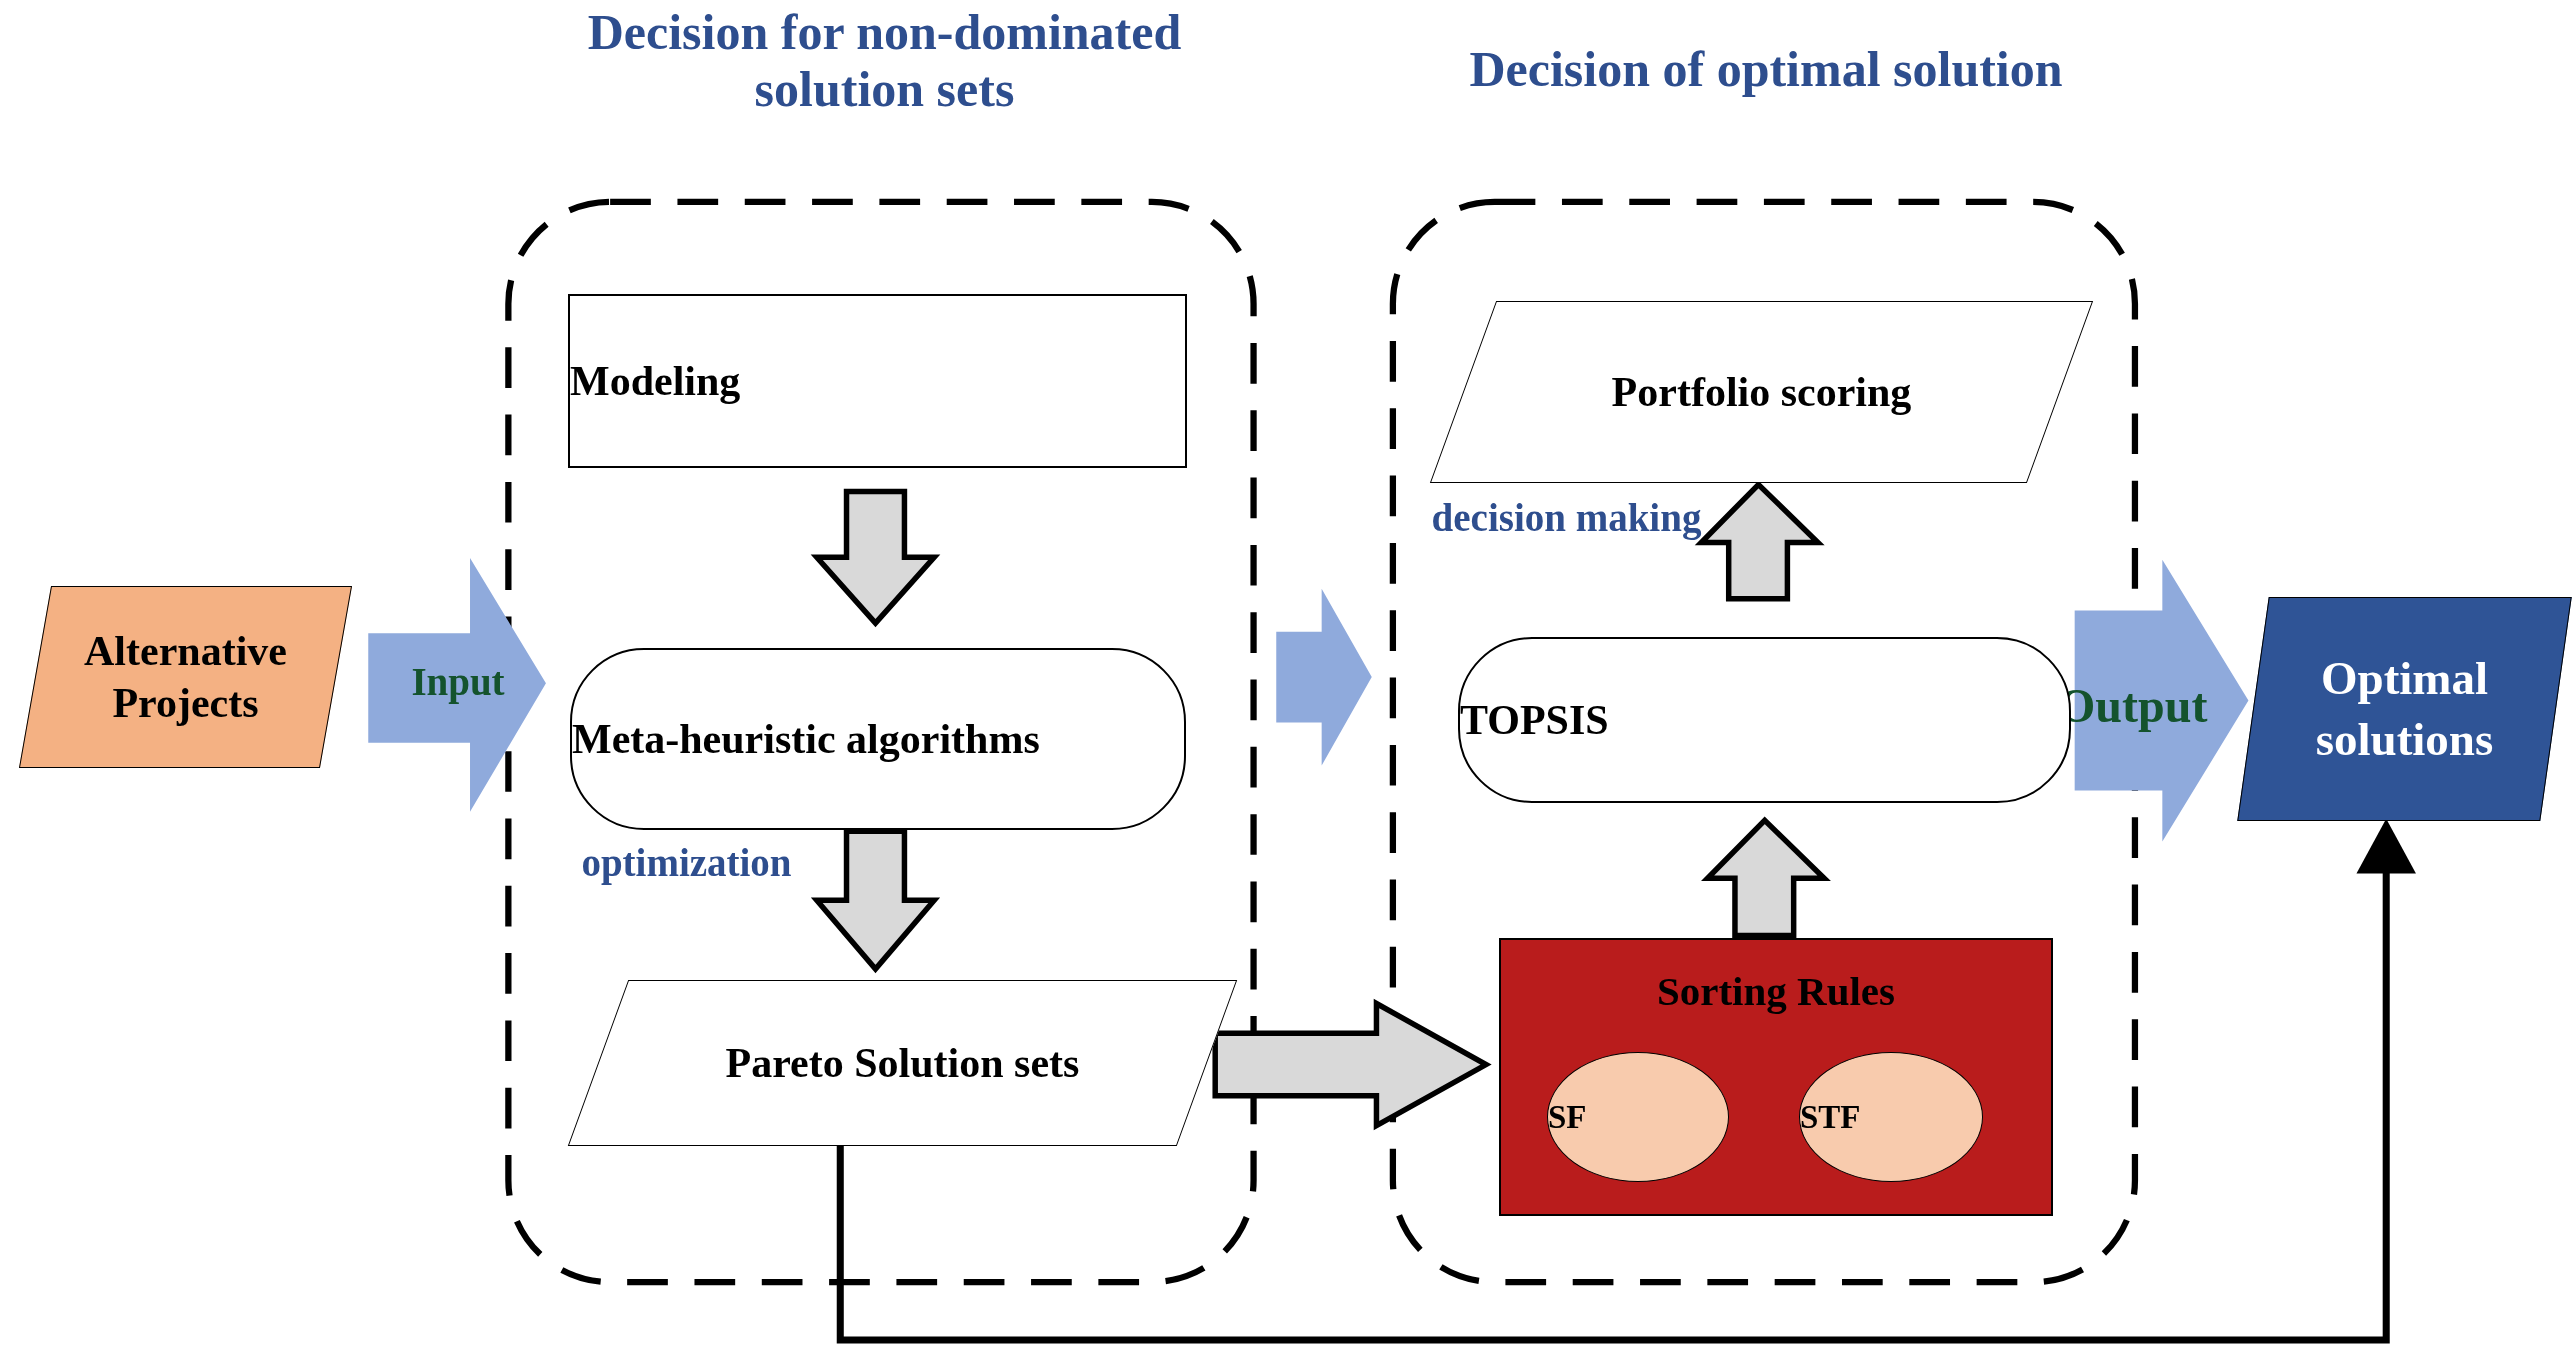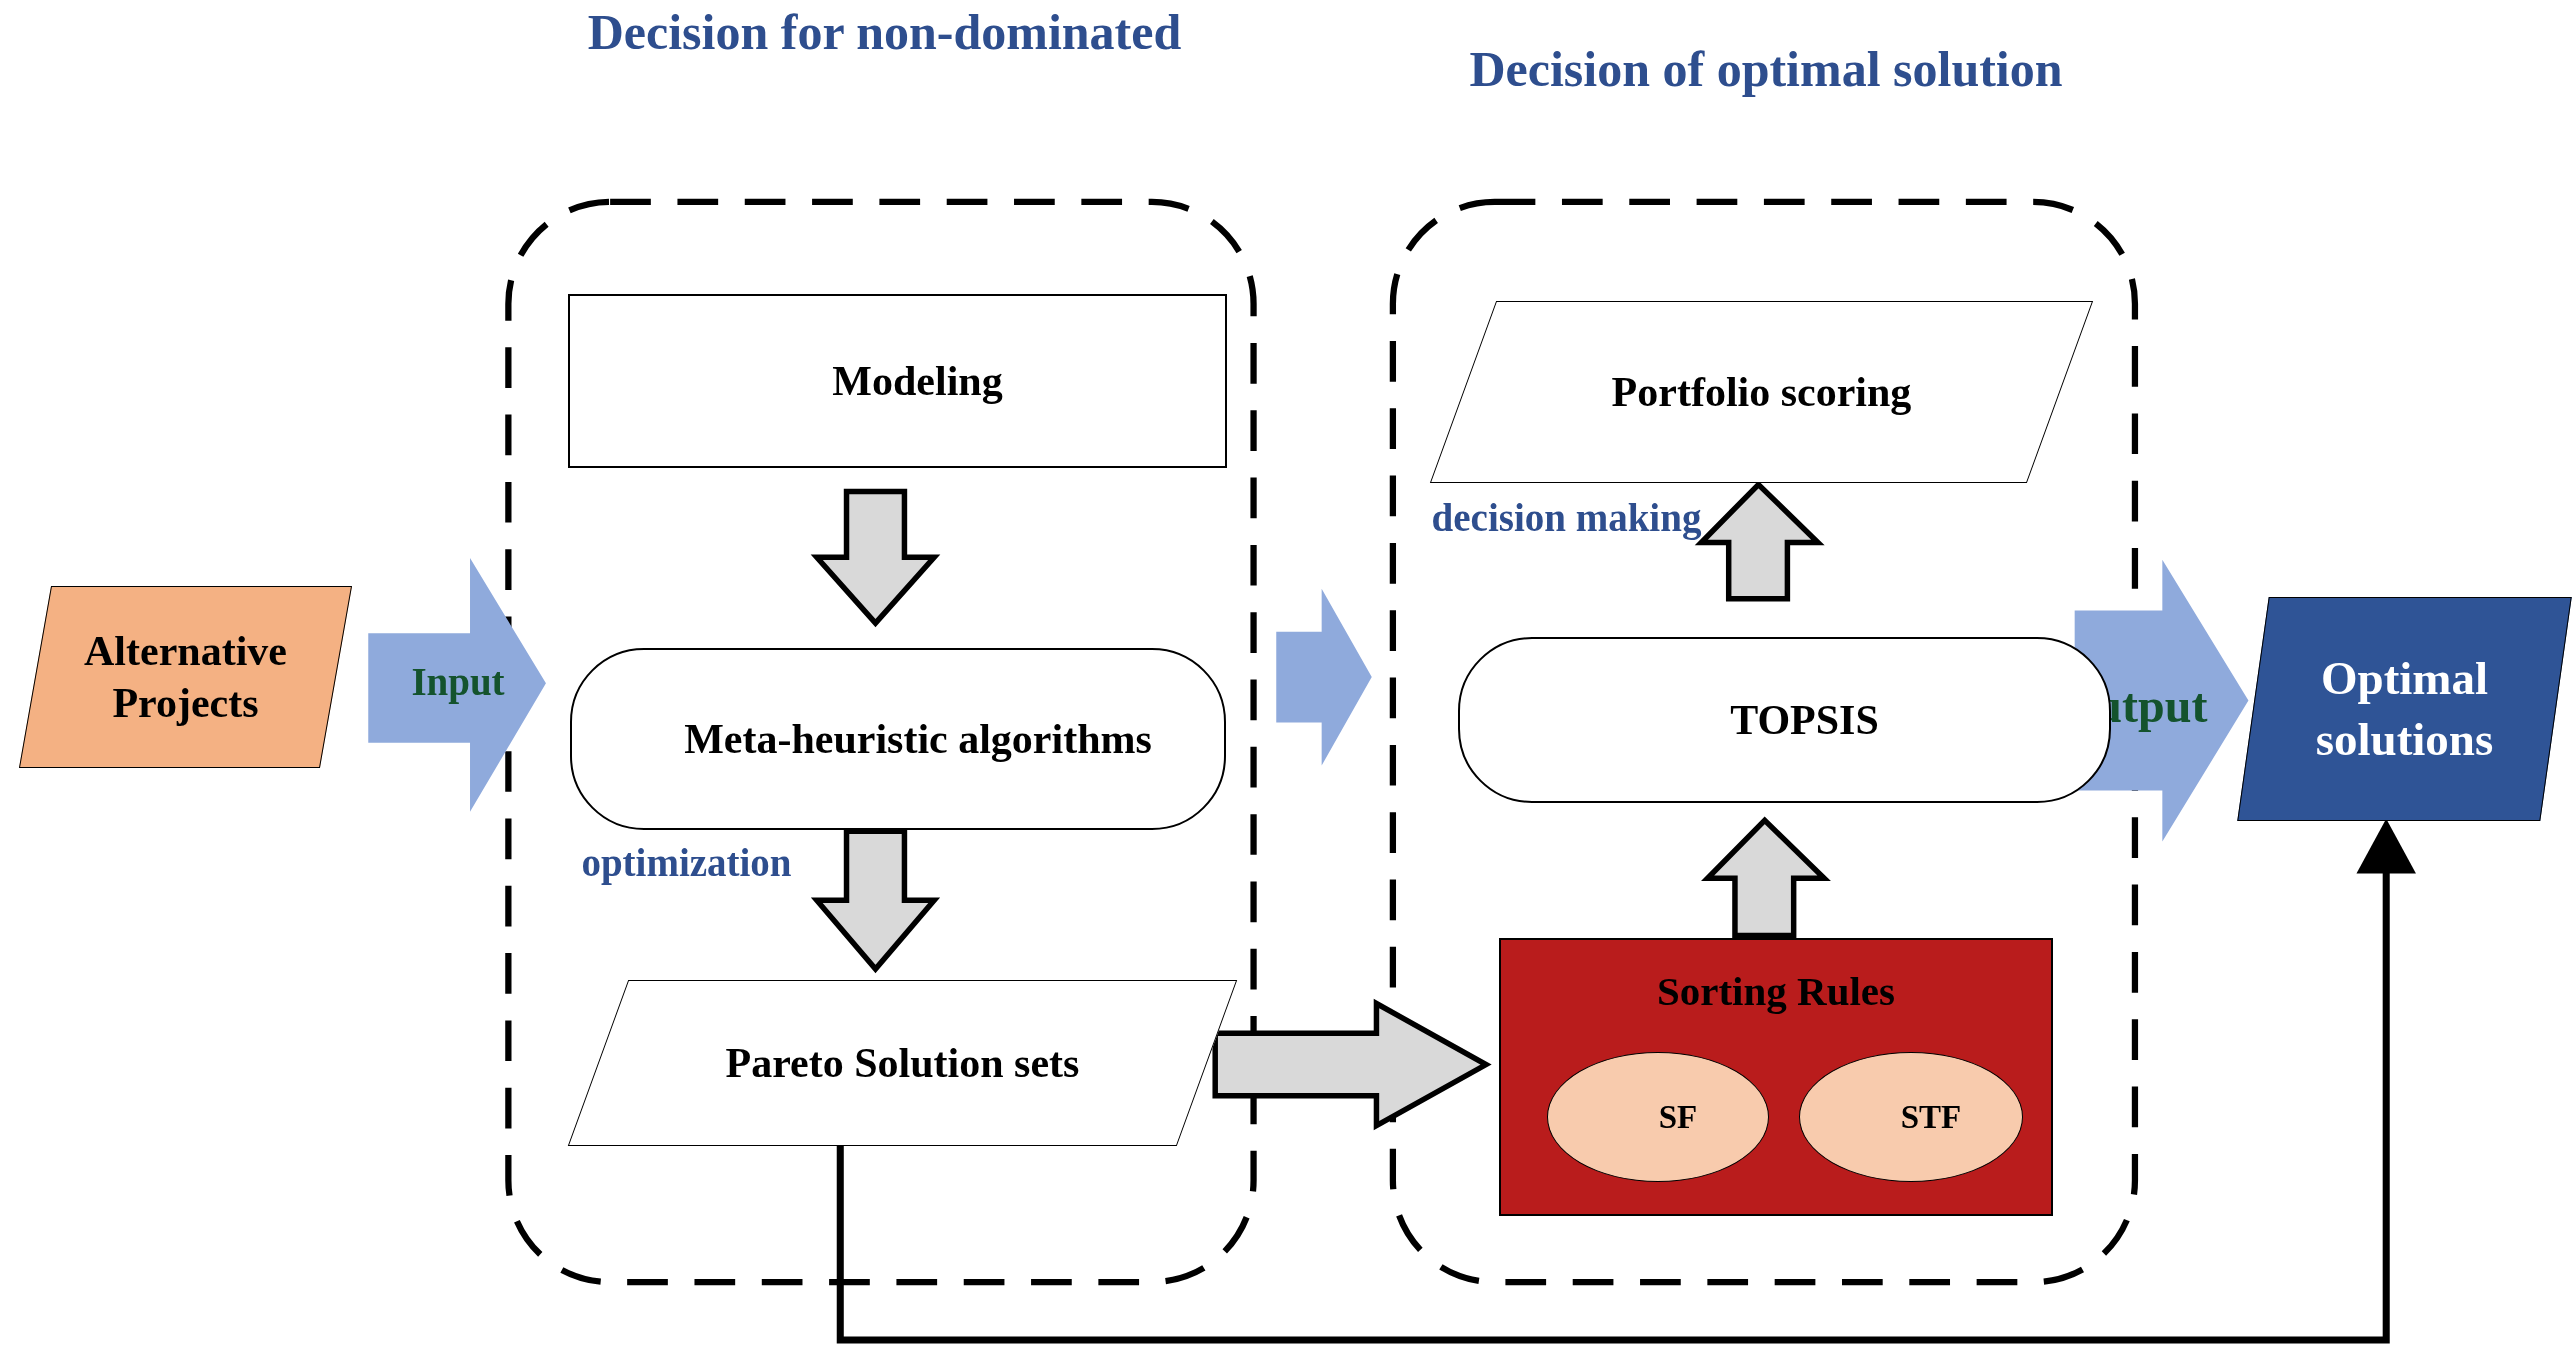--- a/index.html
+++ b/index.html
@@ -11,21 +11,21 @@
     overflow:hidden;
   }
   #shapes{position:absolute;left:0;top:0;width:2576px;height:1362px;}
   .dashed{fill:none;stroke:#000;stroke-width:8;stroke-dasharray:52 34;}
   .gray-arrow{fill:var(--gray-arrow-fill);stroke:#000;stroke-width:7;stroke-linejoin:miter;}
   .blue-arrow{fill:var(--arrow-blue);stroke:none;}
   .flowline{fill:none;stroke:#000;stroke-width:9;}
   .flowhead{fill:#000;stroke:none;}
 
   .abs{position:absolute;}
-  .center-flex{display:flex;align-items:center;justify-content:center;padding-left:40px;}
+  .center-flex{display:flex;align-items:center;justify-content:flex-start;}
 
   .title{
     color:var(--accent-blue-text);
     font-weight:bold;
     font-size:50px;
     line-height:1.15;
     text-align:center;
   }
   .blue-label{
     color:var(--accent-blue-text);
@@ -102,20 +102,21 @@
     <polygon class="gray-arrow" points="2216,1195 2216,1122 2181,1122 2254,1048 2330,1122 2291,1122 2291,1195"></polygon>
     <polygon class="gray-arrow" points="2208,765 2208,693 2173,693 2246,619 2322,693 2283,693 2283,765"></polygon>
 
     <polygon class="blue-arrow" points="470,809 600,809 600,713 697,873 600,1037 600,949 470,949"></polygon>
     <polygon class="blue-arrow" points="1630,807 1688,807 1688,752 1752,865 1688,978 1688,923 1630,923"></polygon>
     <polygon class="blue-arrow" points="2650,780 2762,780 2762,715 2872,895 2762,1075 2762,1010 2650,1010"></polygon>
   </svg>
 
   <div class="abs title" id="title-left">
     <div>Decision for non-dominated</div>
+    <div>solution sets</div>
   </div>
   <div class="abs title" id="title-right">
     <div>Decision of optimal solution</div>
   </div>
 
   <div class="abs para skew10" id="alt-projects">
     <div class="inner">
       <div class="node-text">Alternative</div>
       <div class="node-text">Projects</div>
     </div>

